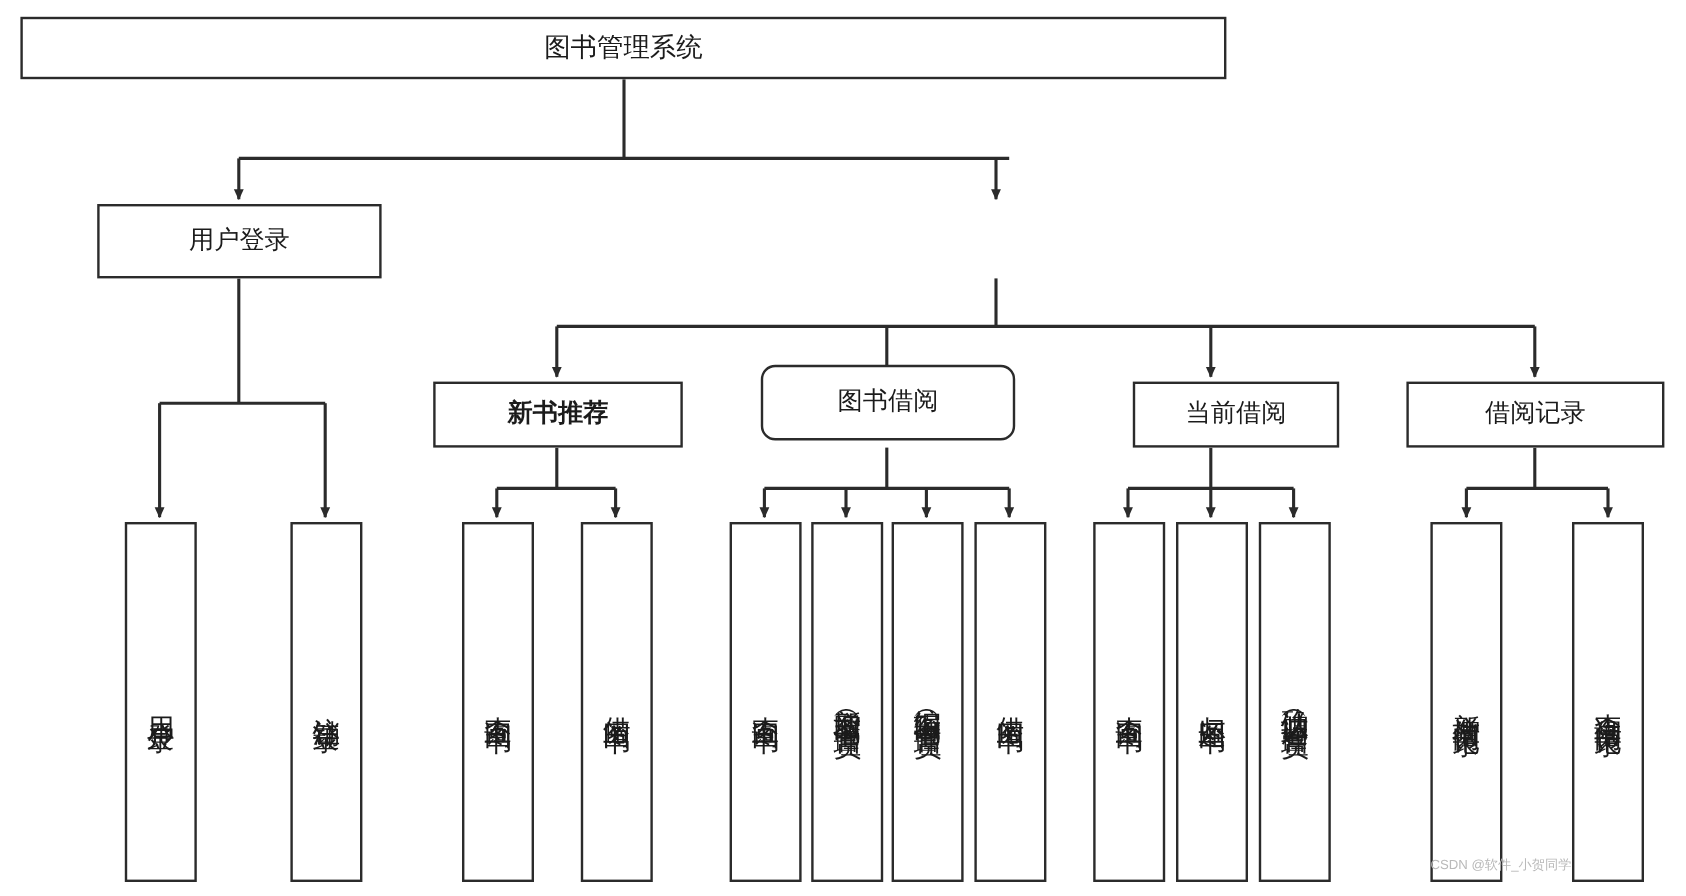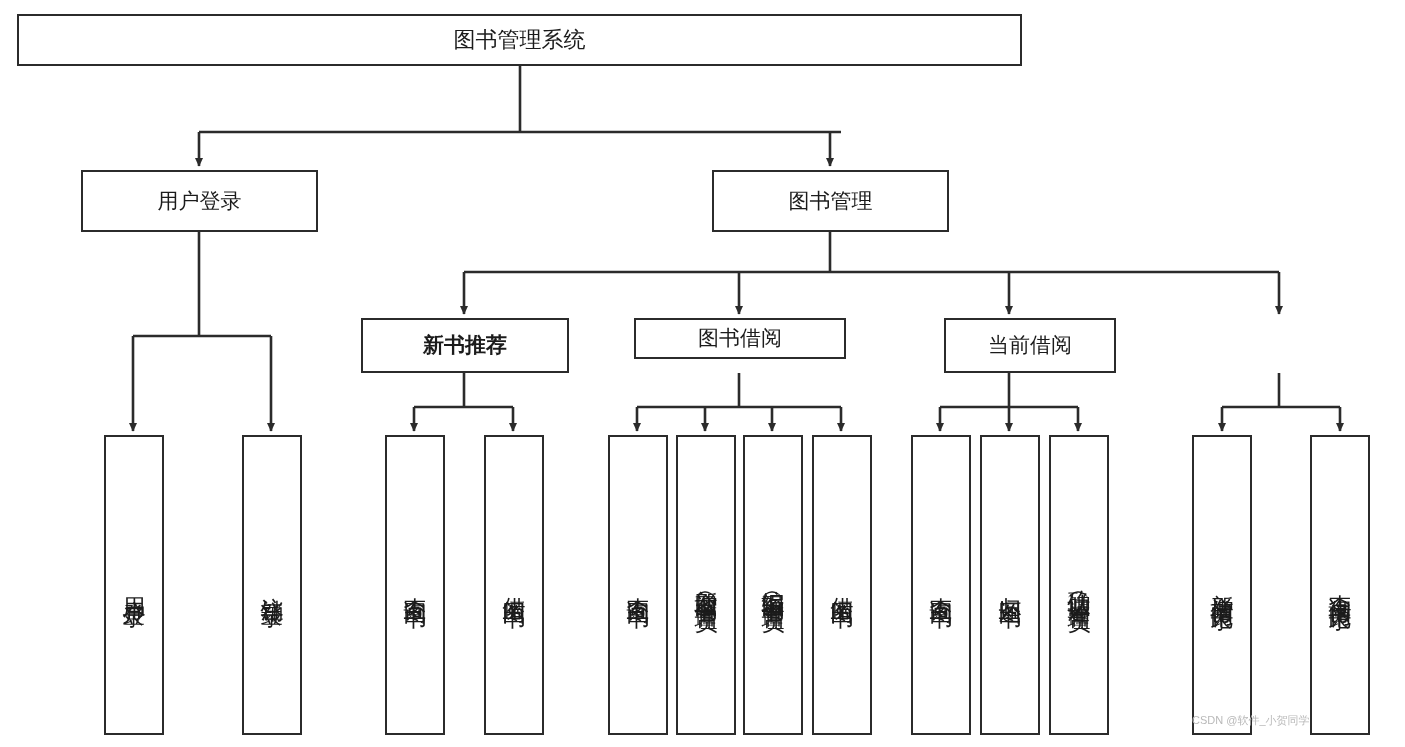--- a/index.html
+++ b/index.html
@@ -109,32 +109,32 @@
     </g>
   </svg>
 
   <div class="node h-node" id="node-root" style="left:17px;top:14px;width:1005px;height:52px;">
     <span class="lbl">图书管理系统</span>
   </div>
 
   <div class="node h-node" style="left:81px;top:170px;width:237px;height:62px;">
     <span class="lbl">用户登录</span>
   </div>
-  <div class="node h-node" style="left:712px;top:170px;width:237px;height:62px;">
-    <span class="lbl">图书管理</span>
-  </div>
 
   <div class="node h-node" style="left:361px;top:318px;width:208px;height:55px;font-weight:bold;">
     <span class="lbl">新书推荐</span>
   </div>
-  <div class="node h-node" style="left:634px;top:318px;width:212px;height:41px;">
+  <div class="node h-node" style="left:634px;top:304px;width:212px;height:63px;border-radius:12px;">
     <span class="lbl">图书借阅</span>
   </div>
   <div class="node h-node" style="left:944px;top:318px;width:172px;height:55px;">
     <span class="lbl">当前借阅</span>
+  </div>
+  <div class="node h-node" style="left:1172px;top:318px;width:215px;height:55px;">
+    <span class="lbl">借阅记录</span>
   </div>
 
   <div class="node leaf" style="left:104px;top:435px;width:60px;height:300px;">
     <span class="lbl">用户登录</span>
   </div>
   <div class="node leaf" style="left:242px;top:435px;width:60px;height:300px;">
     <span class="lbl">注销登录</span>
   </div>
 
   <div class="node leaf" style="left:385px;top:435px;width:60px;height:300px;">

